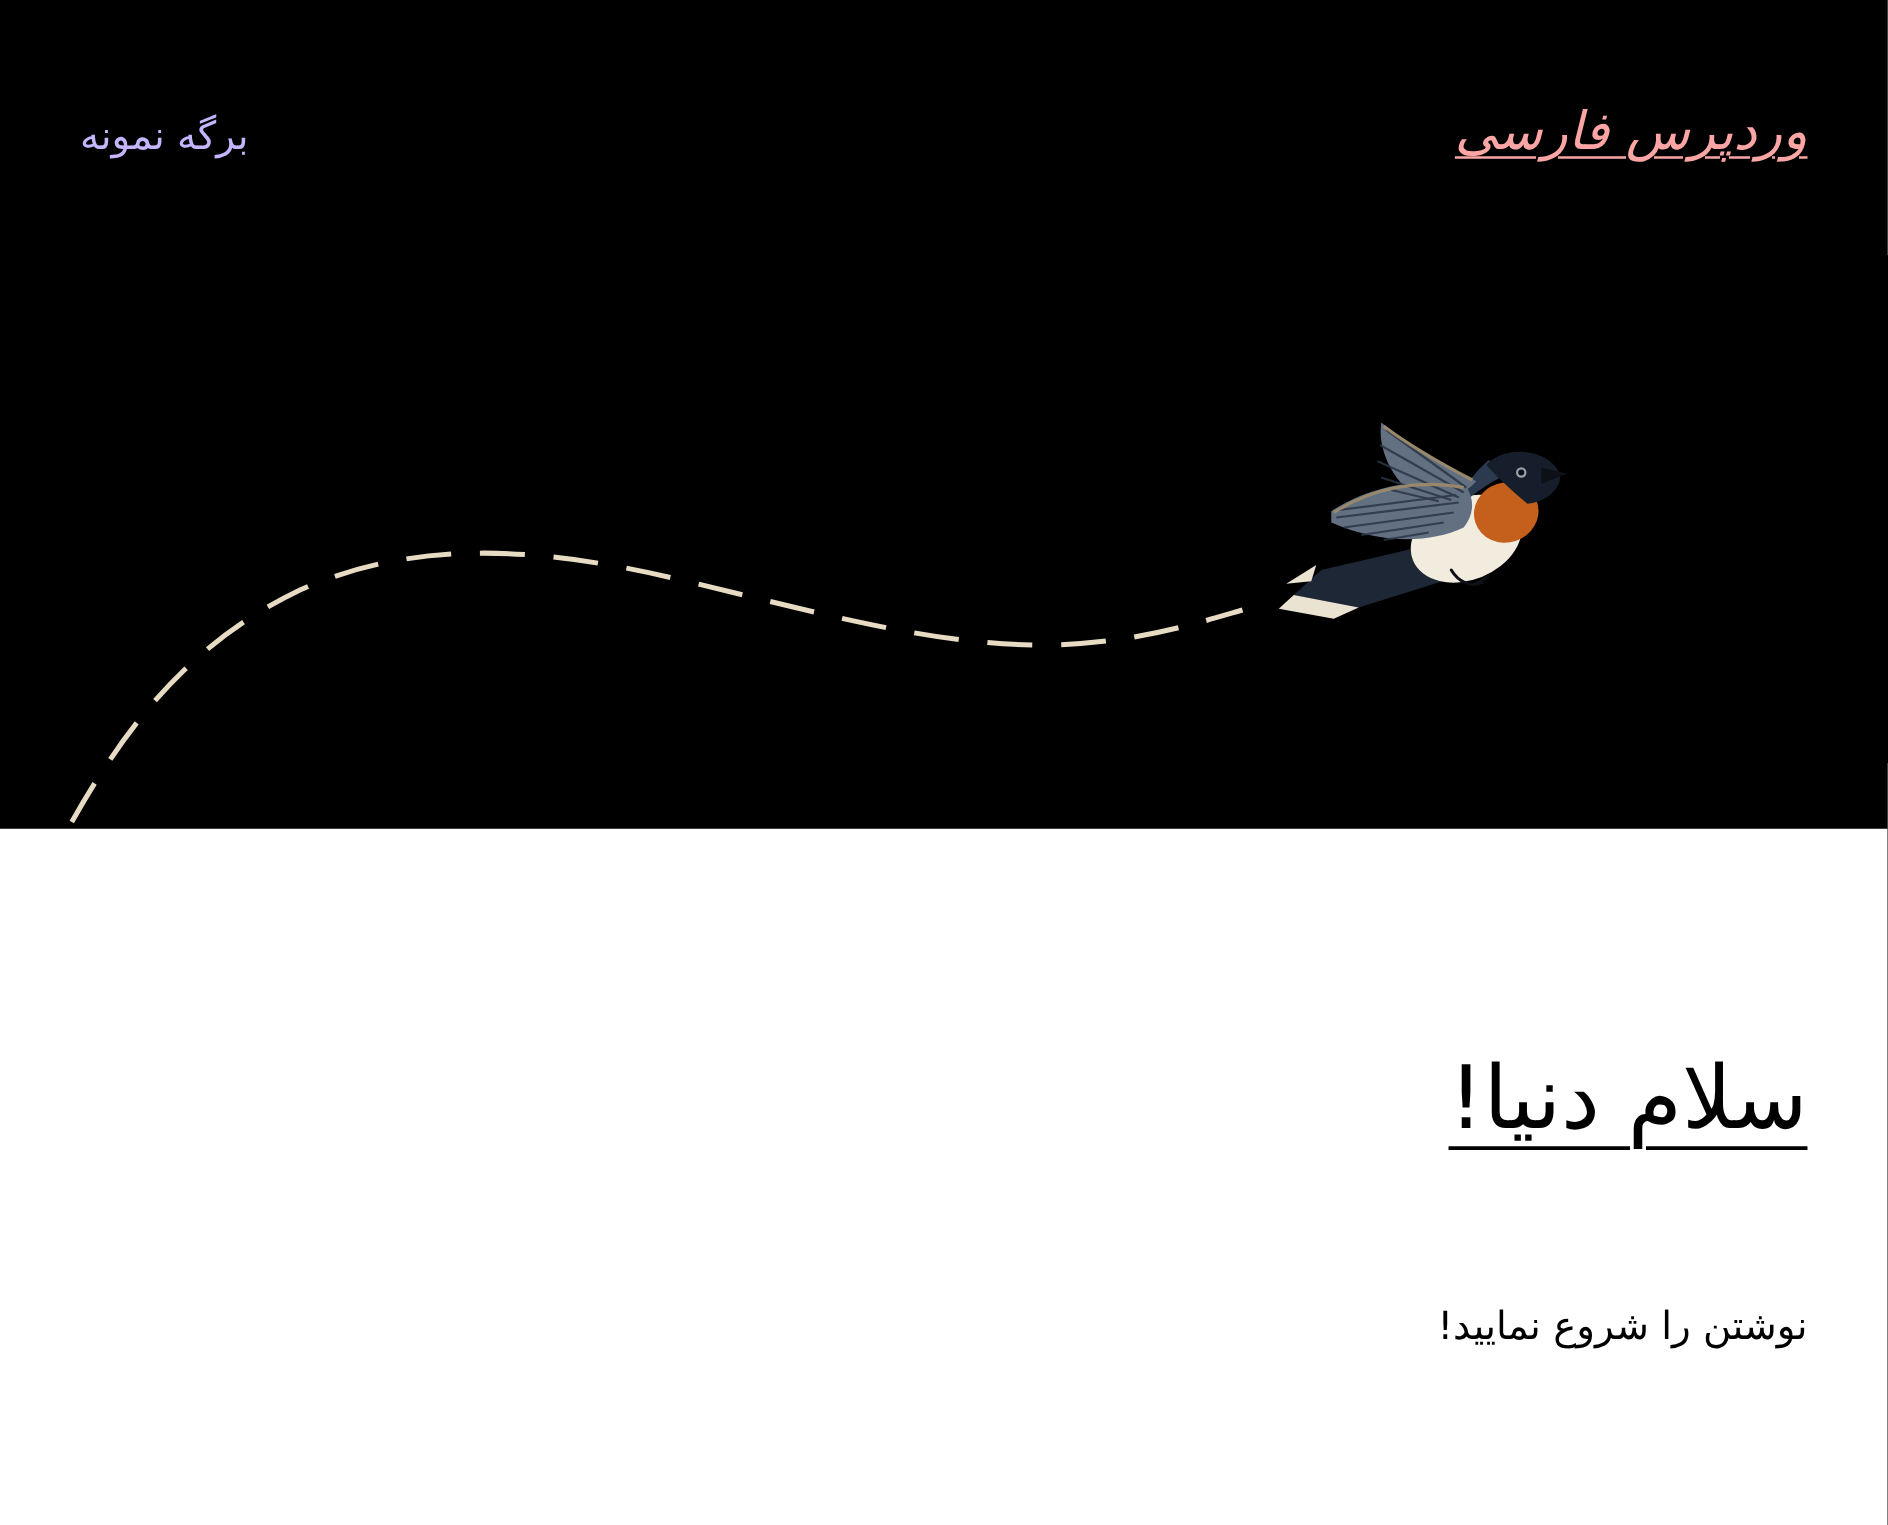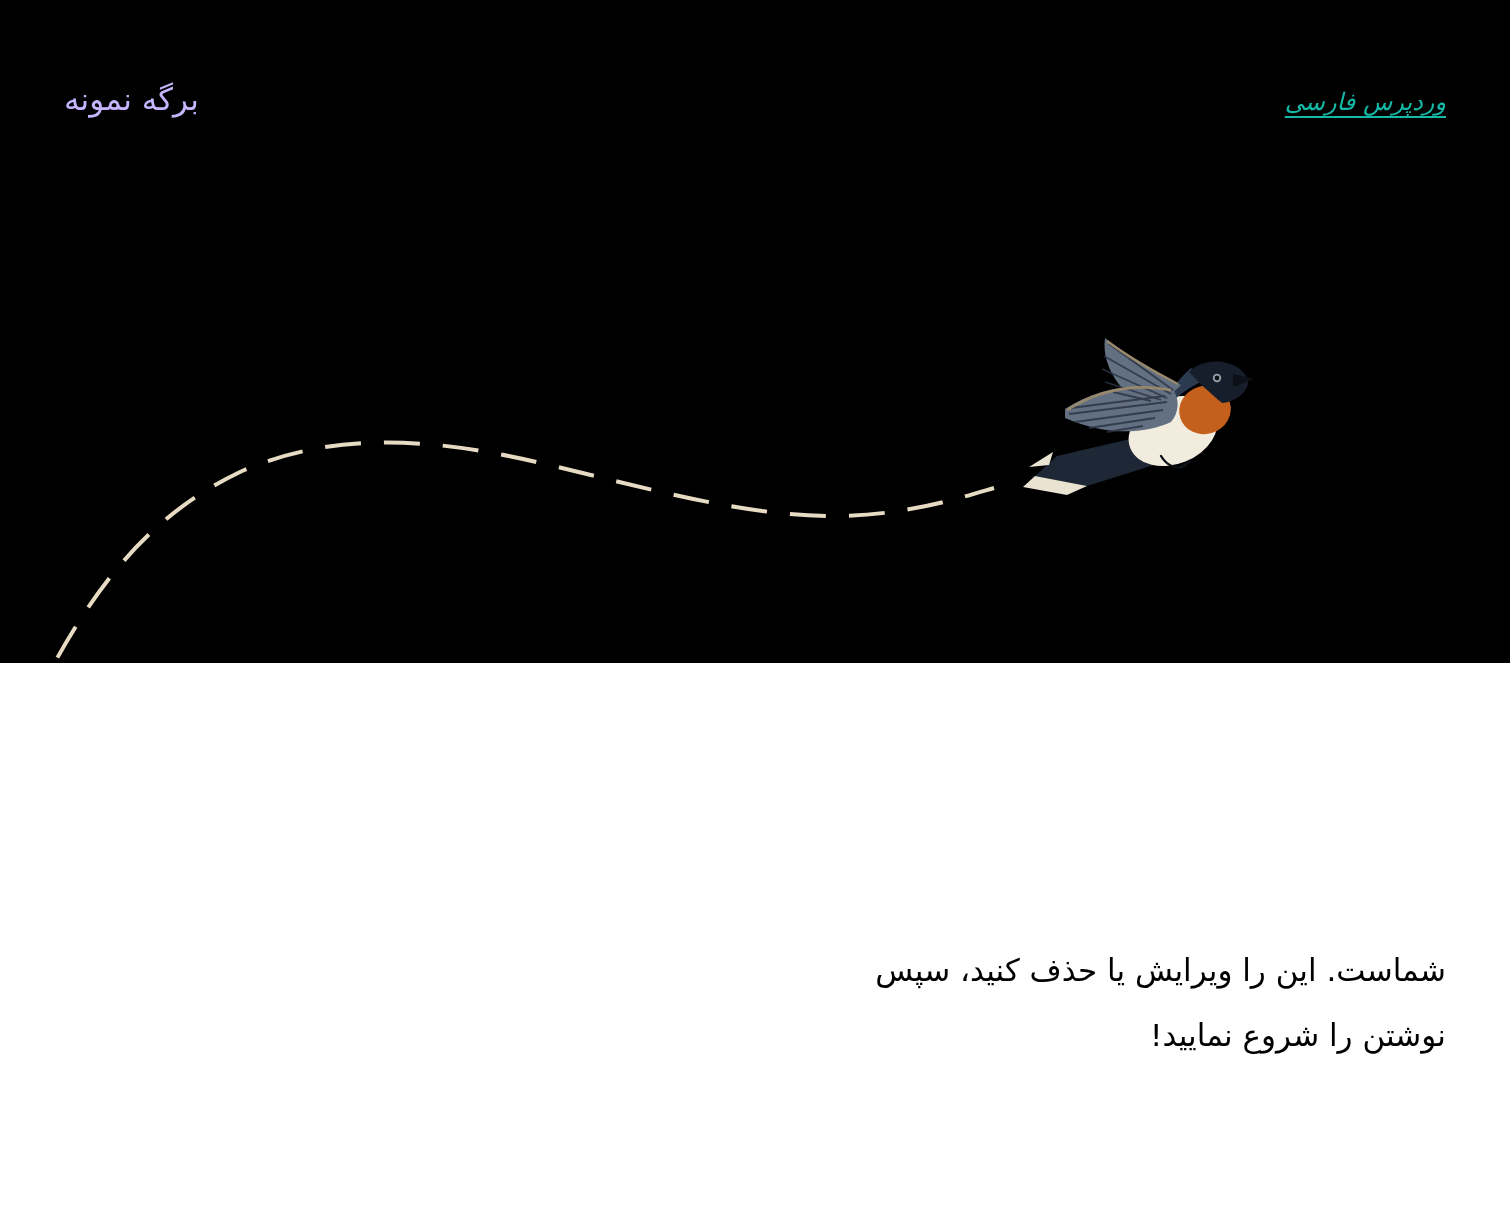--- a/index.html
+++ b/index.html
@@ -18,22 +18,22 @@
     background: #000000;
   }
   .header-bar {
     position: relative; z-index: 2;
     display: flex;
     justify-content: space-between;
     align-items: baseline;
     padding: 82px 64px 0 64px;
   }
   .site-title {
-    color: #14b8a6;
-    font-size: 24px;
+    color: #fca5a5;
+    font-size: 42px;
     line-height: 1.1;
     font-style: italic;
     text-decoration: underline;
     text-decoration-thickness: 2px;
     text-underline-offset: 6px;
     cursor: pointer;
     text-align: right;
   }
   .nav-link {
     color: #c4b5fd;
@@ -129,20 +129,22 @@
           <path d="M 44,72 C 74,53 110,45 148,52"></path>
         </g>
 
         <path d="M 138,118 C 144,128 154,132 163,128 M 157,129 L 167,124" fill="none" stroke-width="2.4" stroke-linecap="round" stroke="#0d1117"></path>
       </g>
     </svg>
   </header>
 
   <main>
     <article>
+      <h1 class="post-title">
+        <a href="#">سلام دنیا!</a>
+      </h1>
       <div class="post-excerpt">
-        <div class="excerpt-line">شماست. این را ویرایش یا حذف کنید، سپس</div>
         <div class="excerpt-line">نوشتن را شروع نمایید!</div>
       </div>
     </article>
   </main>
 
 </div>
 
 </body></html>

